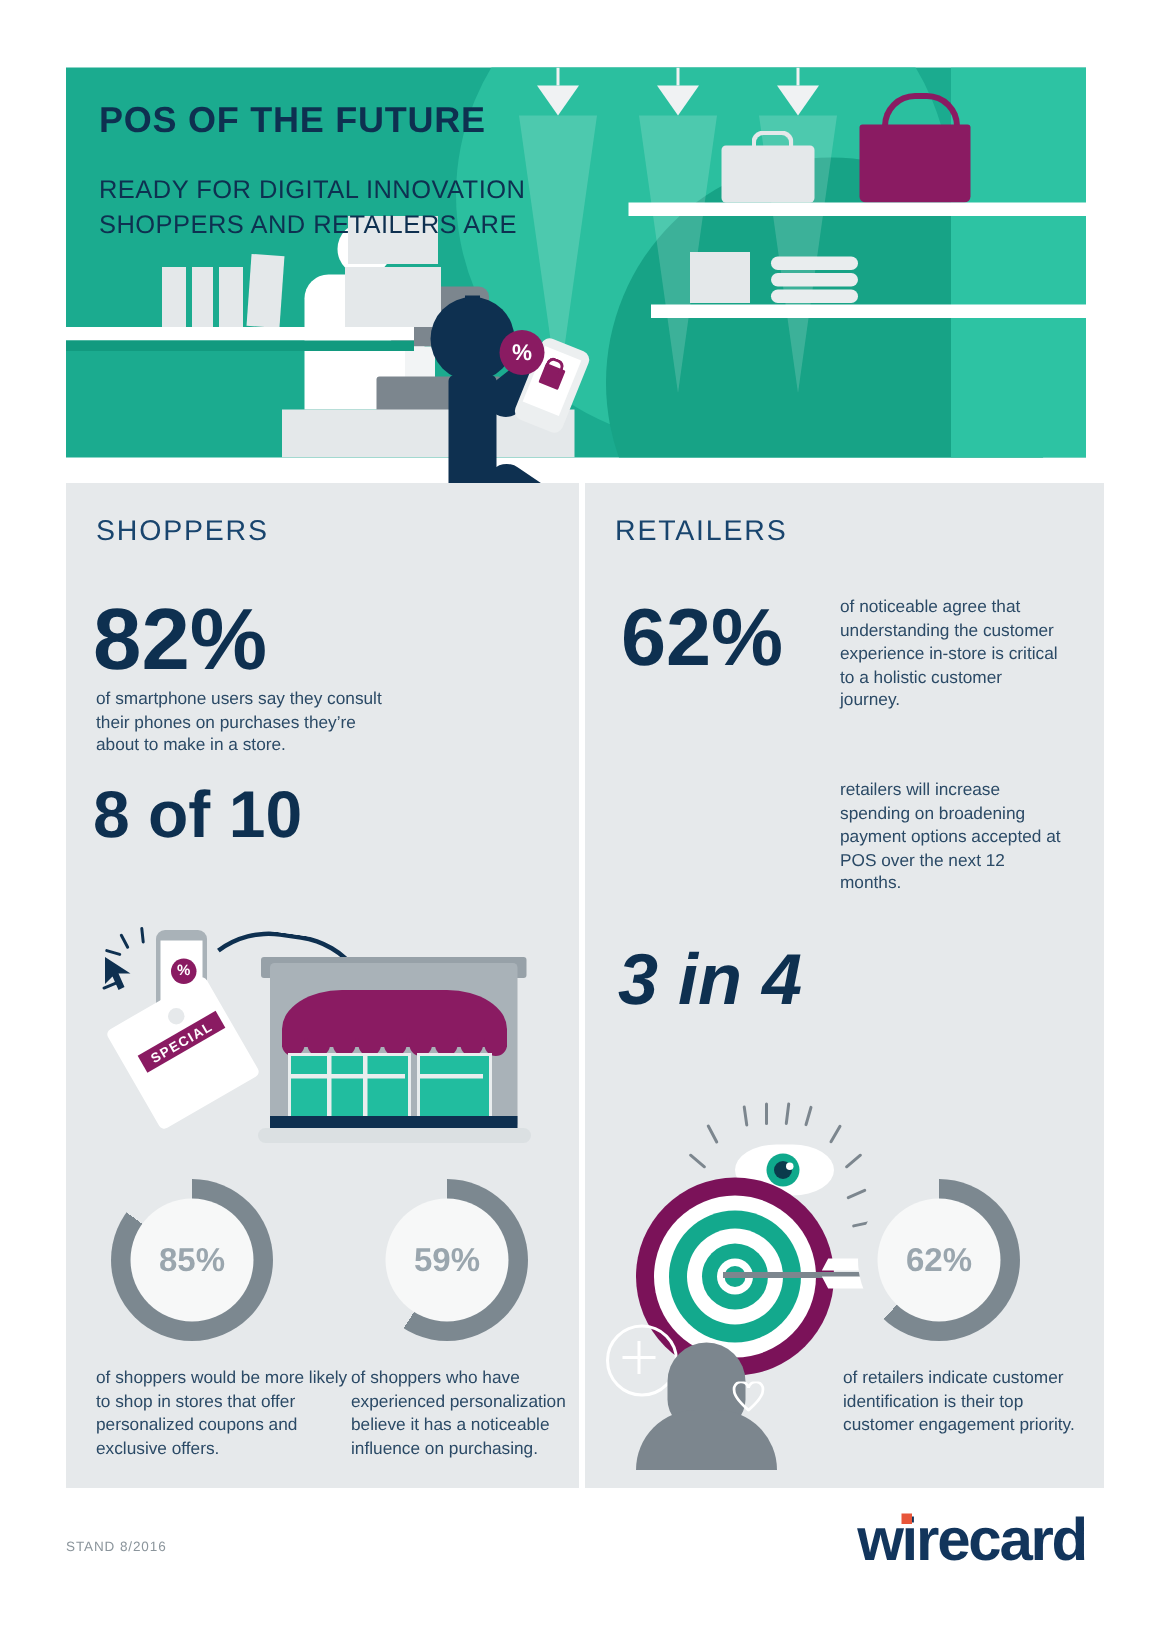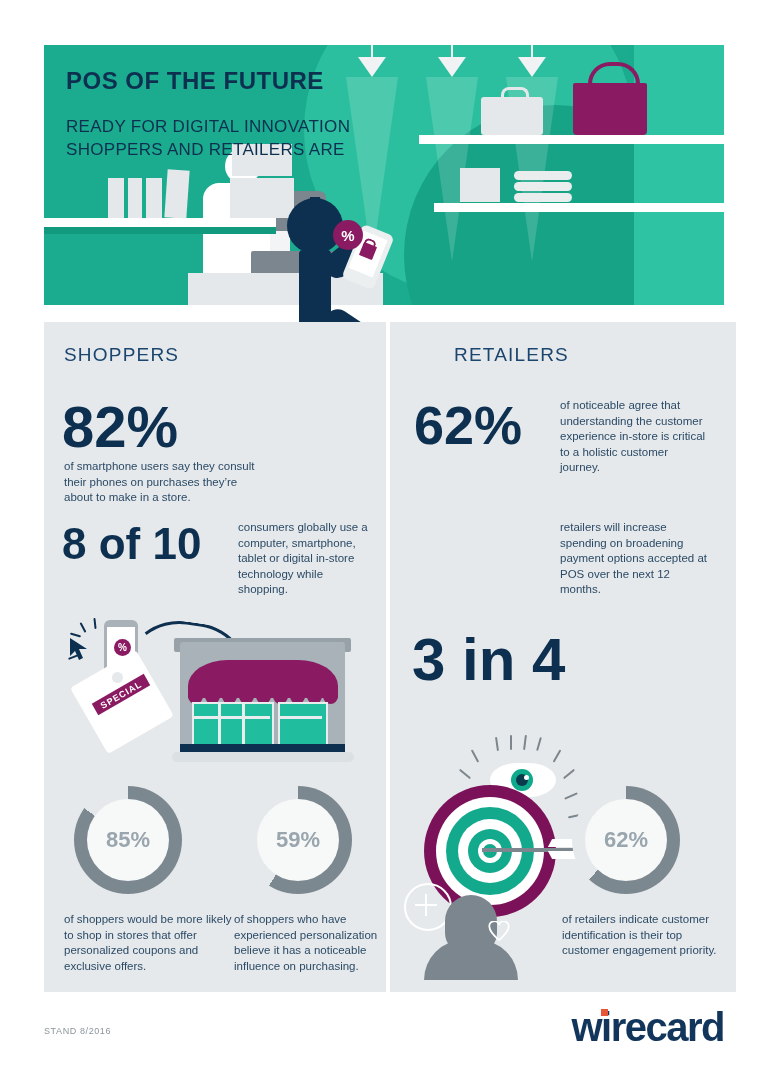--- a/index.html
+++ b/index.html
@@ -202,21 +202,20 @@
     <div class="badge" style="left:78px;top:22px;width:30px;height:30px;font-size:15px;">%</div>
   </div>
 
   <div class="panel panel-l">
     <div class="sec-title" style="left:20px;top:22px;">SHOPPERS</div>
 
     <div class="bignum" style="left:18px;top:76px;font-size:58px;">82%</div>
     <div class="para" style="left:20px;top:137px;width:205px;">of smartphone users say they consult their phones on purchases they’re about to make in a store.</div>
 
     <div class="bignum" style="left:18px;top:200px;font-size:44px;">8 of 10</div>
-    <div class="para" style="left:194px;top:198px;width:130px;">consumers globally use a computer, smartphone, tablet or digital in-store technology while shopping.</div>
 
     <div class="store" style="left:16px;top:290px;">
       <div class="cord"></div>
       <div class="spark" style="left:22px;top:10px;width:2px;height:11px;transform:rotate(-28deg);"></div>
       <div class="spark" style="left:34px;top:6px;width:2px;height:11px;transform:rotate(-6deg);"></div>
       <div class="spark" style="left:10px;top:22px;width:11px;height:2px;transform:rotate(16deg);"></div>
       <div class="spark" style="left:8px;top:44px;width:11px;height:2px;transform:rotate(-22deg);"></div>
       <svg style="position:absolute;left:8px;top:24px;" width="26" height="26" viewBox="0 0 26 26">
         <path d="M2 2 L2 20 L7 15 L11 24 L15 22 L11 13 L19 13 Z" fill="#0e3050"></path>
       </svg>
@@ -265,28 +264,28 @@
       <div class="donut" id="d1" style="background: conic-gradient(rgb(124, 136, 144) 0deg, rgb(124, 136, 144) 212.4deg, rgb(230, 233, 235) 212.4deg, rgb(230, 233, 235) 360deg);">
         <div class="donut-hole">
           <span class="donut-val">59%</span>
         </div>
       </div>
       <div class="para" style="left:-10px;top:126px;width:175px;">of shoppers who have experienced personalization believe it has a noticeable influence on purchasing.</div>
     </div>
   </div>
 
   <div class="panel panel-r">
-    <div class="sec-title" style="left:20px;top:22px;margin-left:44px;">RETAILERS</div>
+    <div class="sec-title" style="left:20px;top:22px;">RETAILERS</div>
 
     <div class="bignum" style="left:24px;top:76px;font-size:54px;">62%</div>
     <div class="para" style="left:170px;top:76px;width:150px;">of noticeable agree that understanding the customer experience in-store is critical to a holistic customer journey.</div>
 
     <div class="para" style="left:170px;top:198px;width:152px;">retailers will increase spending on broadening payment options accepted at POS over the next 12 months.</div>
 
-    <div class="bignum" style="left:22px;top:308px;font-size:60px;">3 in 4</div>
+    <div class="bignum" style="left:22px;top:308px;font-size:48px;font-style:italic;">3 in 4</div>
 
     <div class="target" style="left:12px;top:413px;">
       <div class="ray" style="left:94px;top:2px;height:14px;transform:rotate(-8deg);"></div>
       <div class="ray" style="left:108px;top:0px;height:15px;"></div>
       <div class="ray" style="left:122px;top:0px;height:15px;transform:rotate(7deg);"></div>
       <div class="ray" style="left:136px;top:2px;height:14px;transform:rotate(16deg);"></div>
       <div class="ray" style="left:72px;top:14px;height:14px;transform:rotate(-28deg);"></div>
       <div class="ray" style="left:154px;top:14px;height:14px;transform:rotate(30deg);"></div>
       <div class="ray" style="left:62px;top:32px;height:14px;transform:rotate(-50deg);"></div>
       <div class="ray" style="left:166px;top:32px;height:14px;transform:rotate(50deg);"></div>

